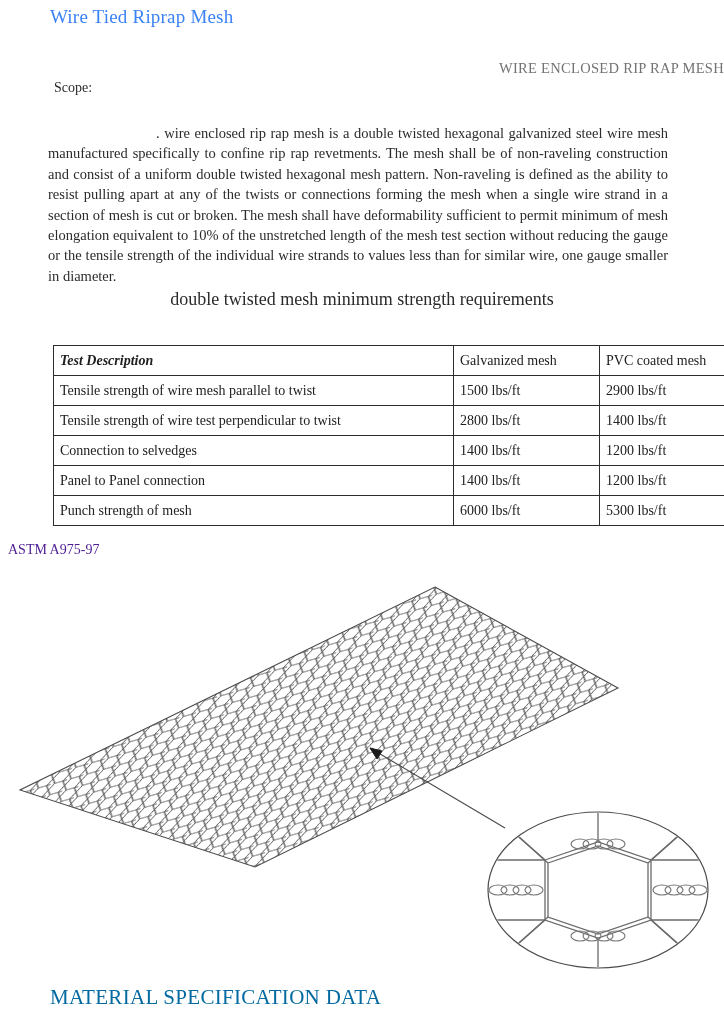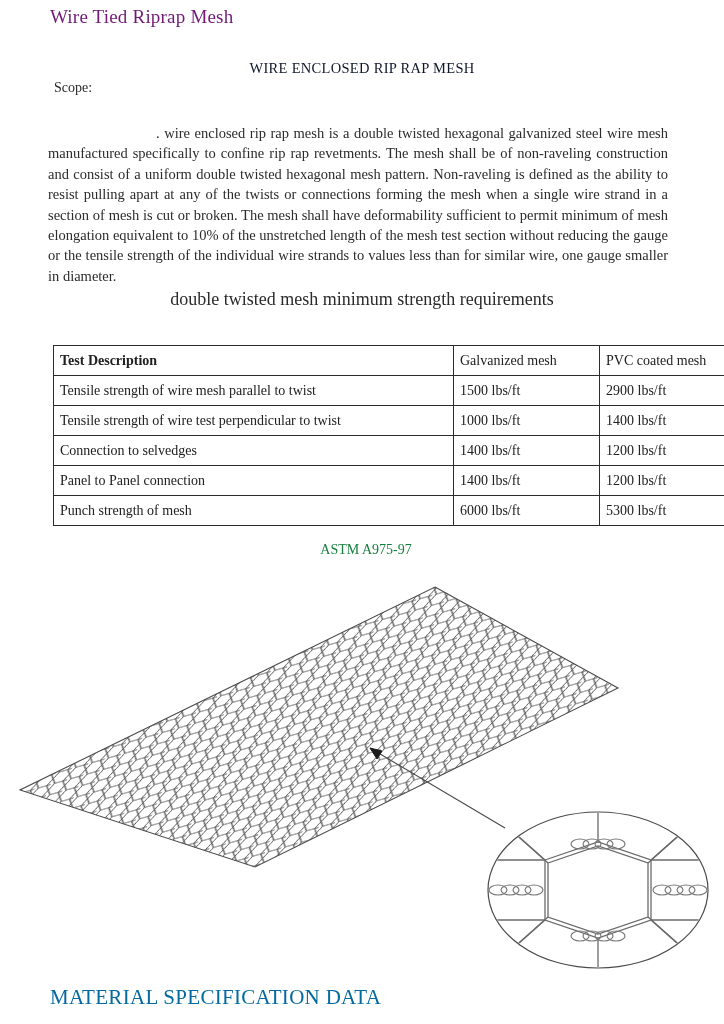--- a/index.html
+++ b/index.html
@@ -15,35 +15,35 @@
     font-family: "Liberation Serif", "DejaVu Serif", serif;
     color: #1a1a1a;
   }
 
   
   .doc-title {
     position: absolute;
     left: 50px;
     top: 6px;
     font-size: 19px;
-    color: #701a75;
+    color: #3b82f6;
     letter-spacing: 0.2px;
     white-space: nowrap;
   }
 
   
   .section-title {
     position: absolute;
     left: 0;
     right: 0;
     top: 60px;
-    text-align: center;
+    text-align: right;
     font-size: 14.5px;
     letter-spacing: 0.3px;
-    color: #0f172a;
+    color: #737373;
   }
 
   
   .scope-label {
     position: absolute;
     left: 54px;
     top: 80px;
     font-size: 14px;
     color: #2b2b2b;
   }
@@ -95,40 +95,40 @@
     vertical-align: middle;
     height: 22px;
     color: #202020;
     font-weight: normal;
     white-space: nowrap;
     overflow: hidden;
   }
   table.spec-table th {
     font-weight: bold;
   }
-  table.spec-table th.col-desc { width: 387px; }
+  table.spec-table th.col-desc { width: 387px; font-style: italic; }
   table.spec-table th.col-galv { width: 133px; font-family: Liberation Serif, serif; }
   table.spec-table th.col-pvc  { width: 140px; }
   table.spec-table th.col-galv, table.spec-table td.col-galv,
   table.spec-table th.col-pvc,  table.spec-table td.col-pvc {
     font-weight: normal;
   }
   table.spec-table th.col-galv, table.spec-table th.col-pvc {
     font-weight: normal;
   }
 
   
   .astm-caption {
     position: absolute;
     left: 8px;
     right: 0;
     top: 542px;
-    text-align: center;
+    text-align: left;
     font-size: 14px;
-    color: #15803d;
+    color: #4c1d95;
   }
 
   
   .figure {
     position: absolute;
     left: 0;
     top: 570px;
     width: 724px;
     height: 400px;
   }
@@ -168,21 +168,21 @@
       </tr>
     </thead>
     <tbody>
       <tr>
         <td class="col-desc">Tensile strength of wire mesh parallel to twist</td>
         <td class="col-galv">1500 lbs/ft</td>
         <td class="col-pvc">2900 lbs/ft</td>
       </tr>
       <tr>
         <td class="col-desc">Tensile strength of wire test perpendicular to twist</td>
-        <td class="col-galv">1000 lbs/ft</td>
+        <td class="col-galv">2800 lbs/ft</td>
         <td class="col-pvc">1400 lbs/ft</td>
       </tr>
       <tr>
         <td class="col-desc">Connection to selvedges</td>
         <td class="col-galv">1400 lbs/ft</td>
         <td class="col-pvc">1200 lbs/ft</td>
       </tr>
       <tr>
         <td class="col-desc">Panel to Panel connection</td>
         <td class="col-galv">1400 lbs/ft</td>

